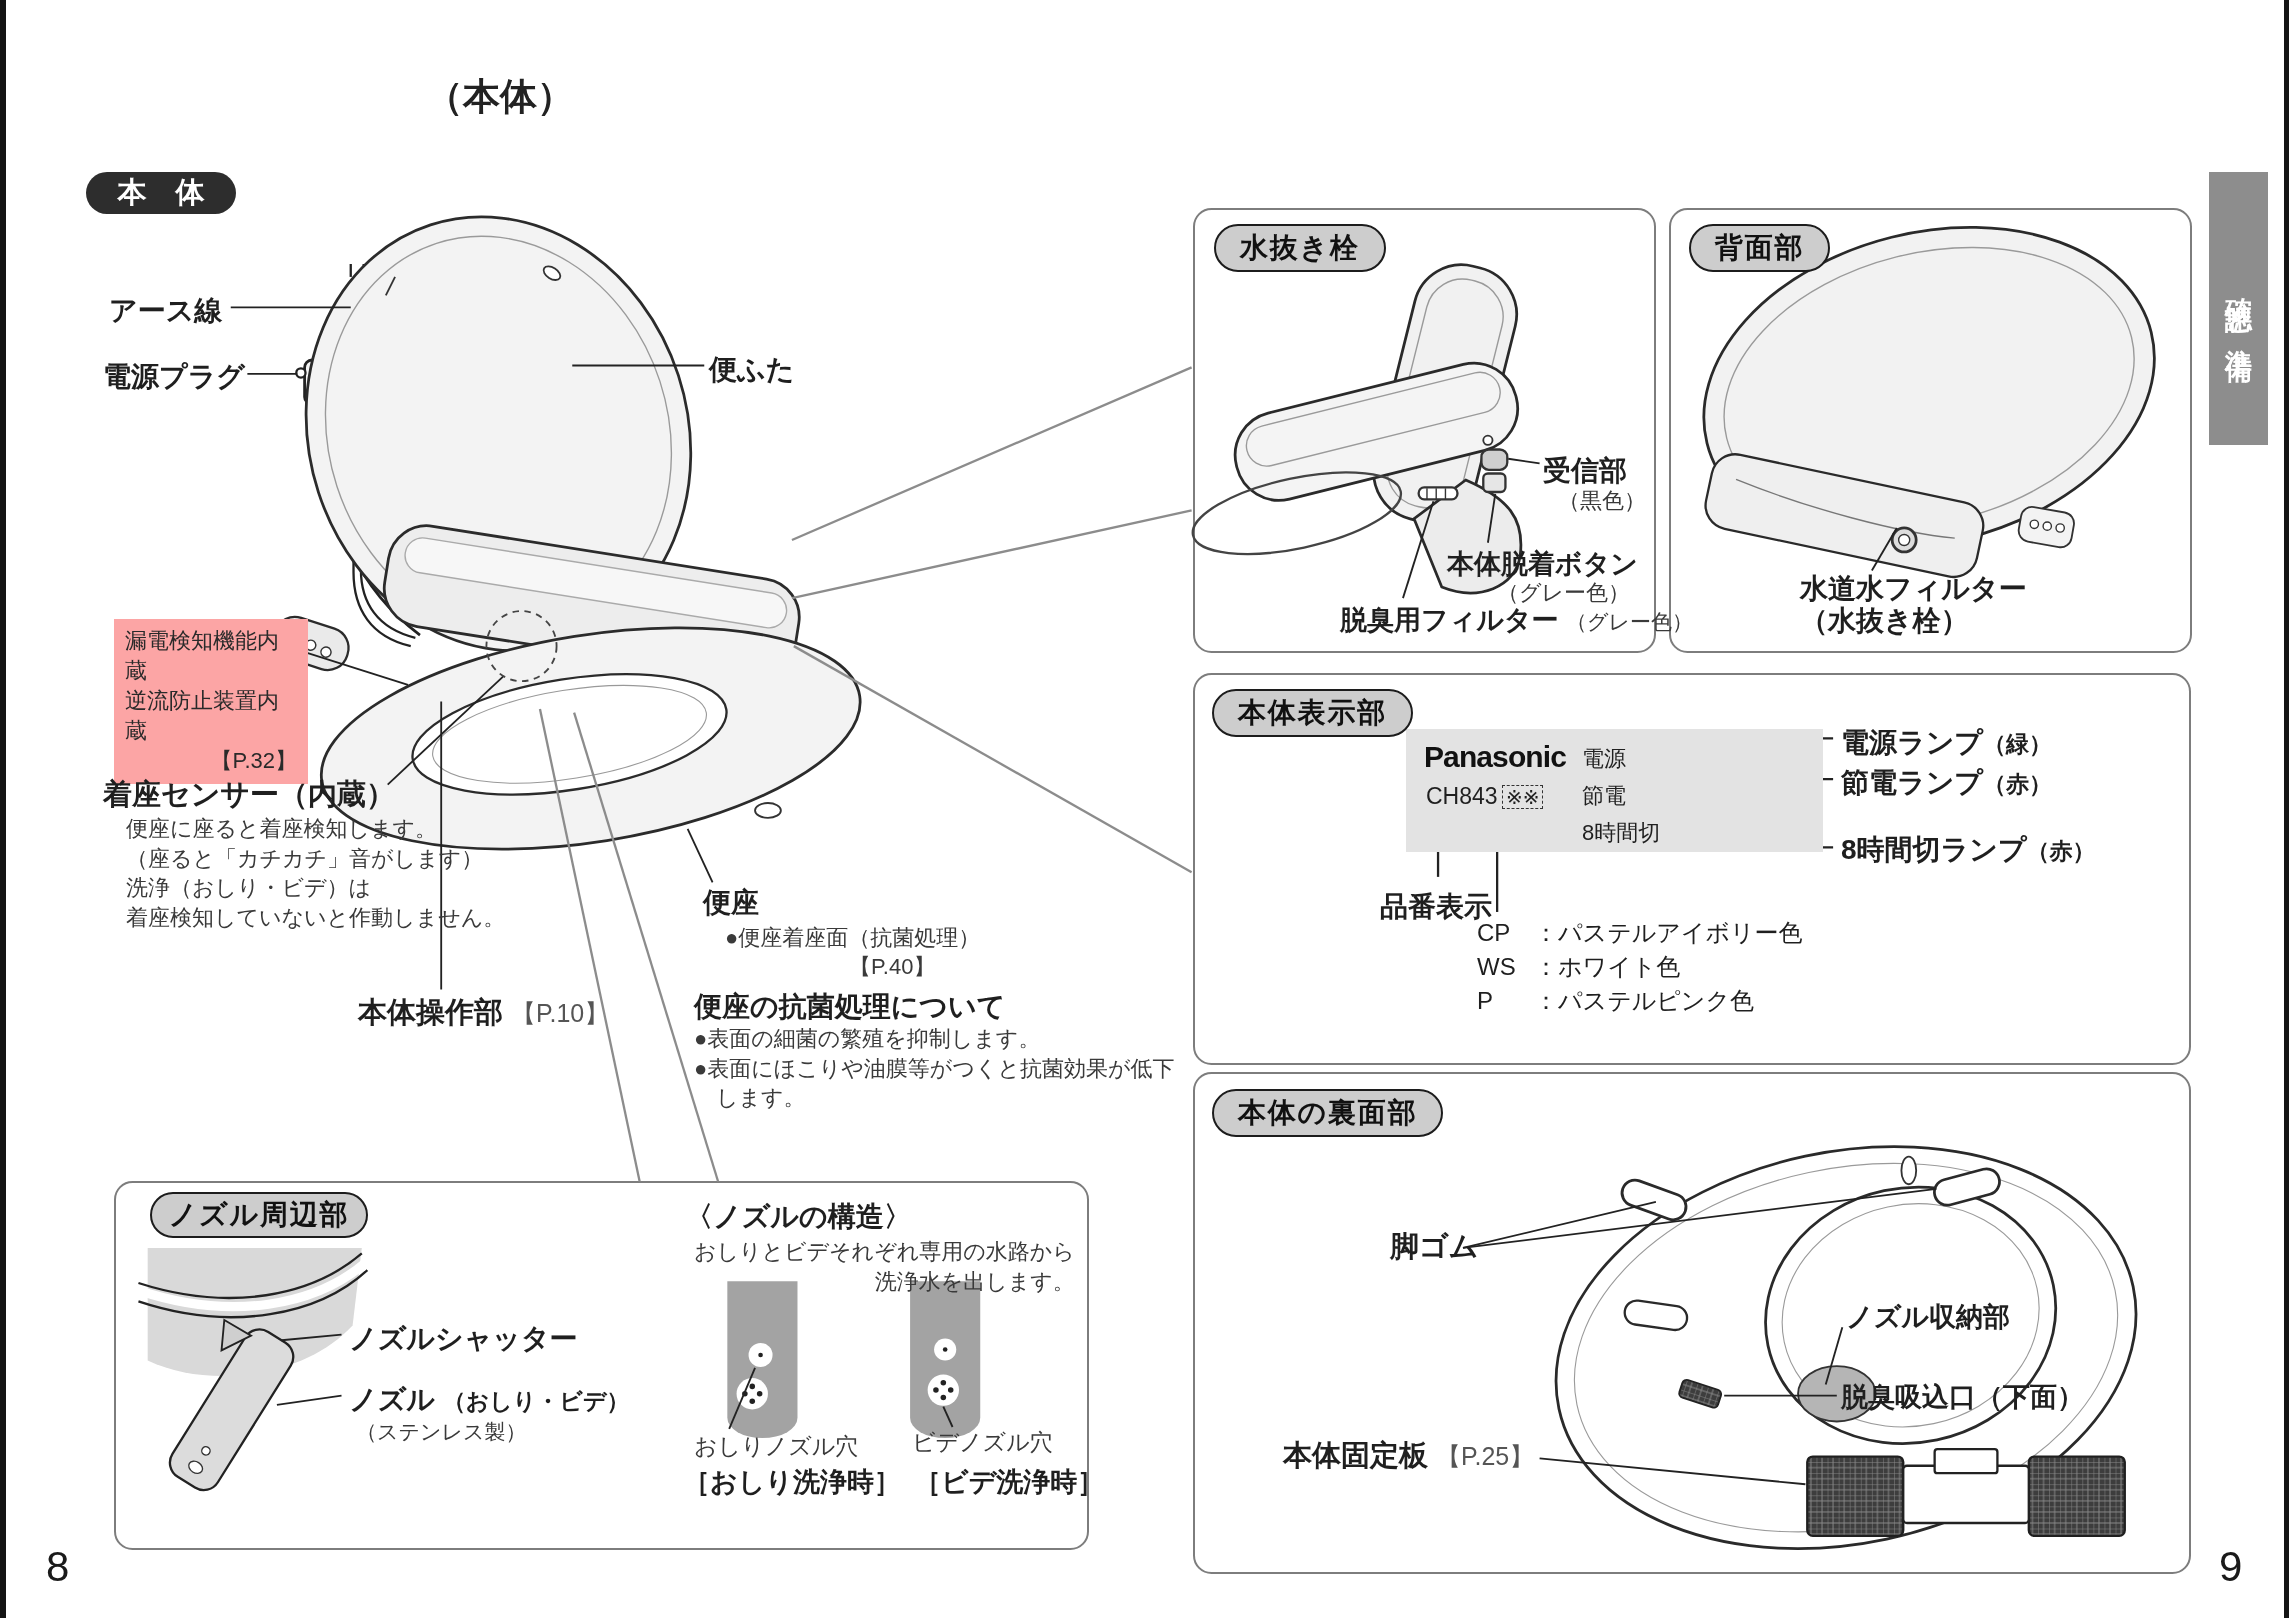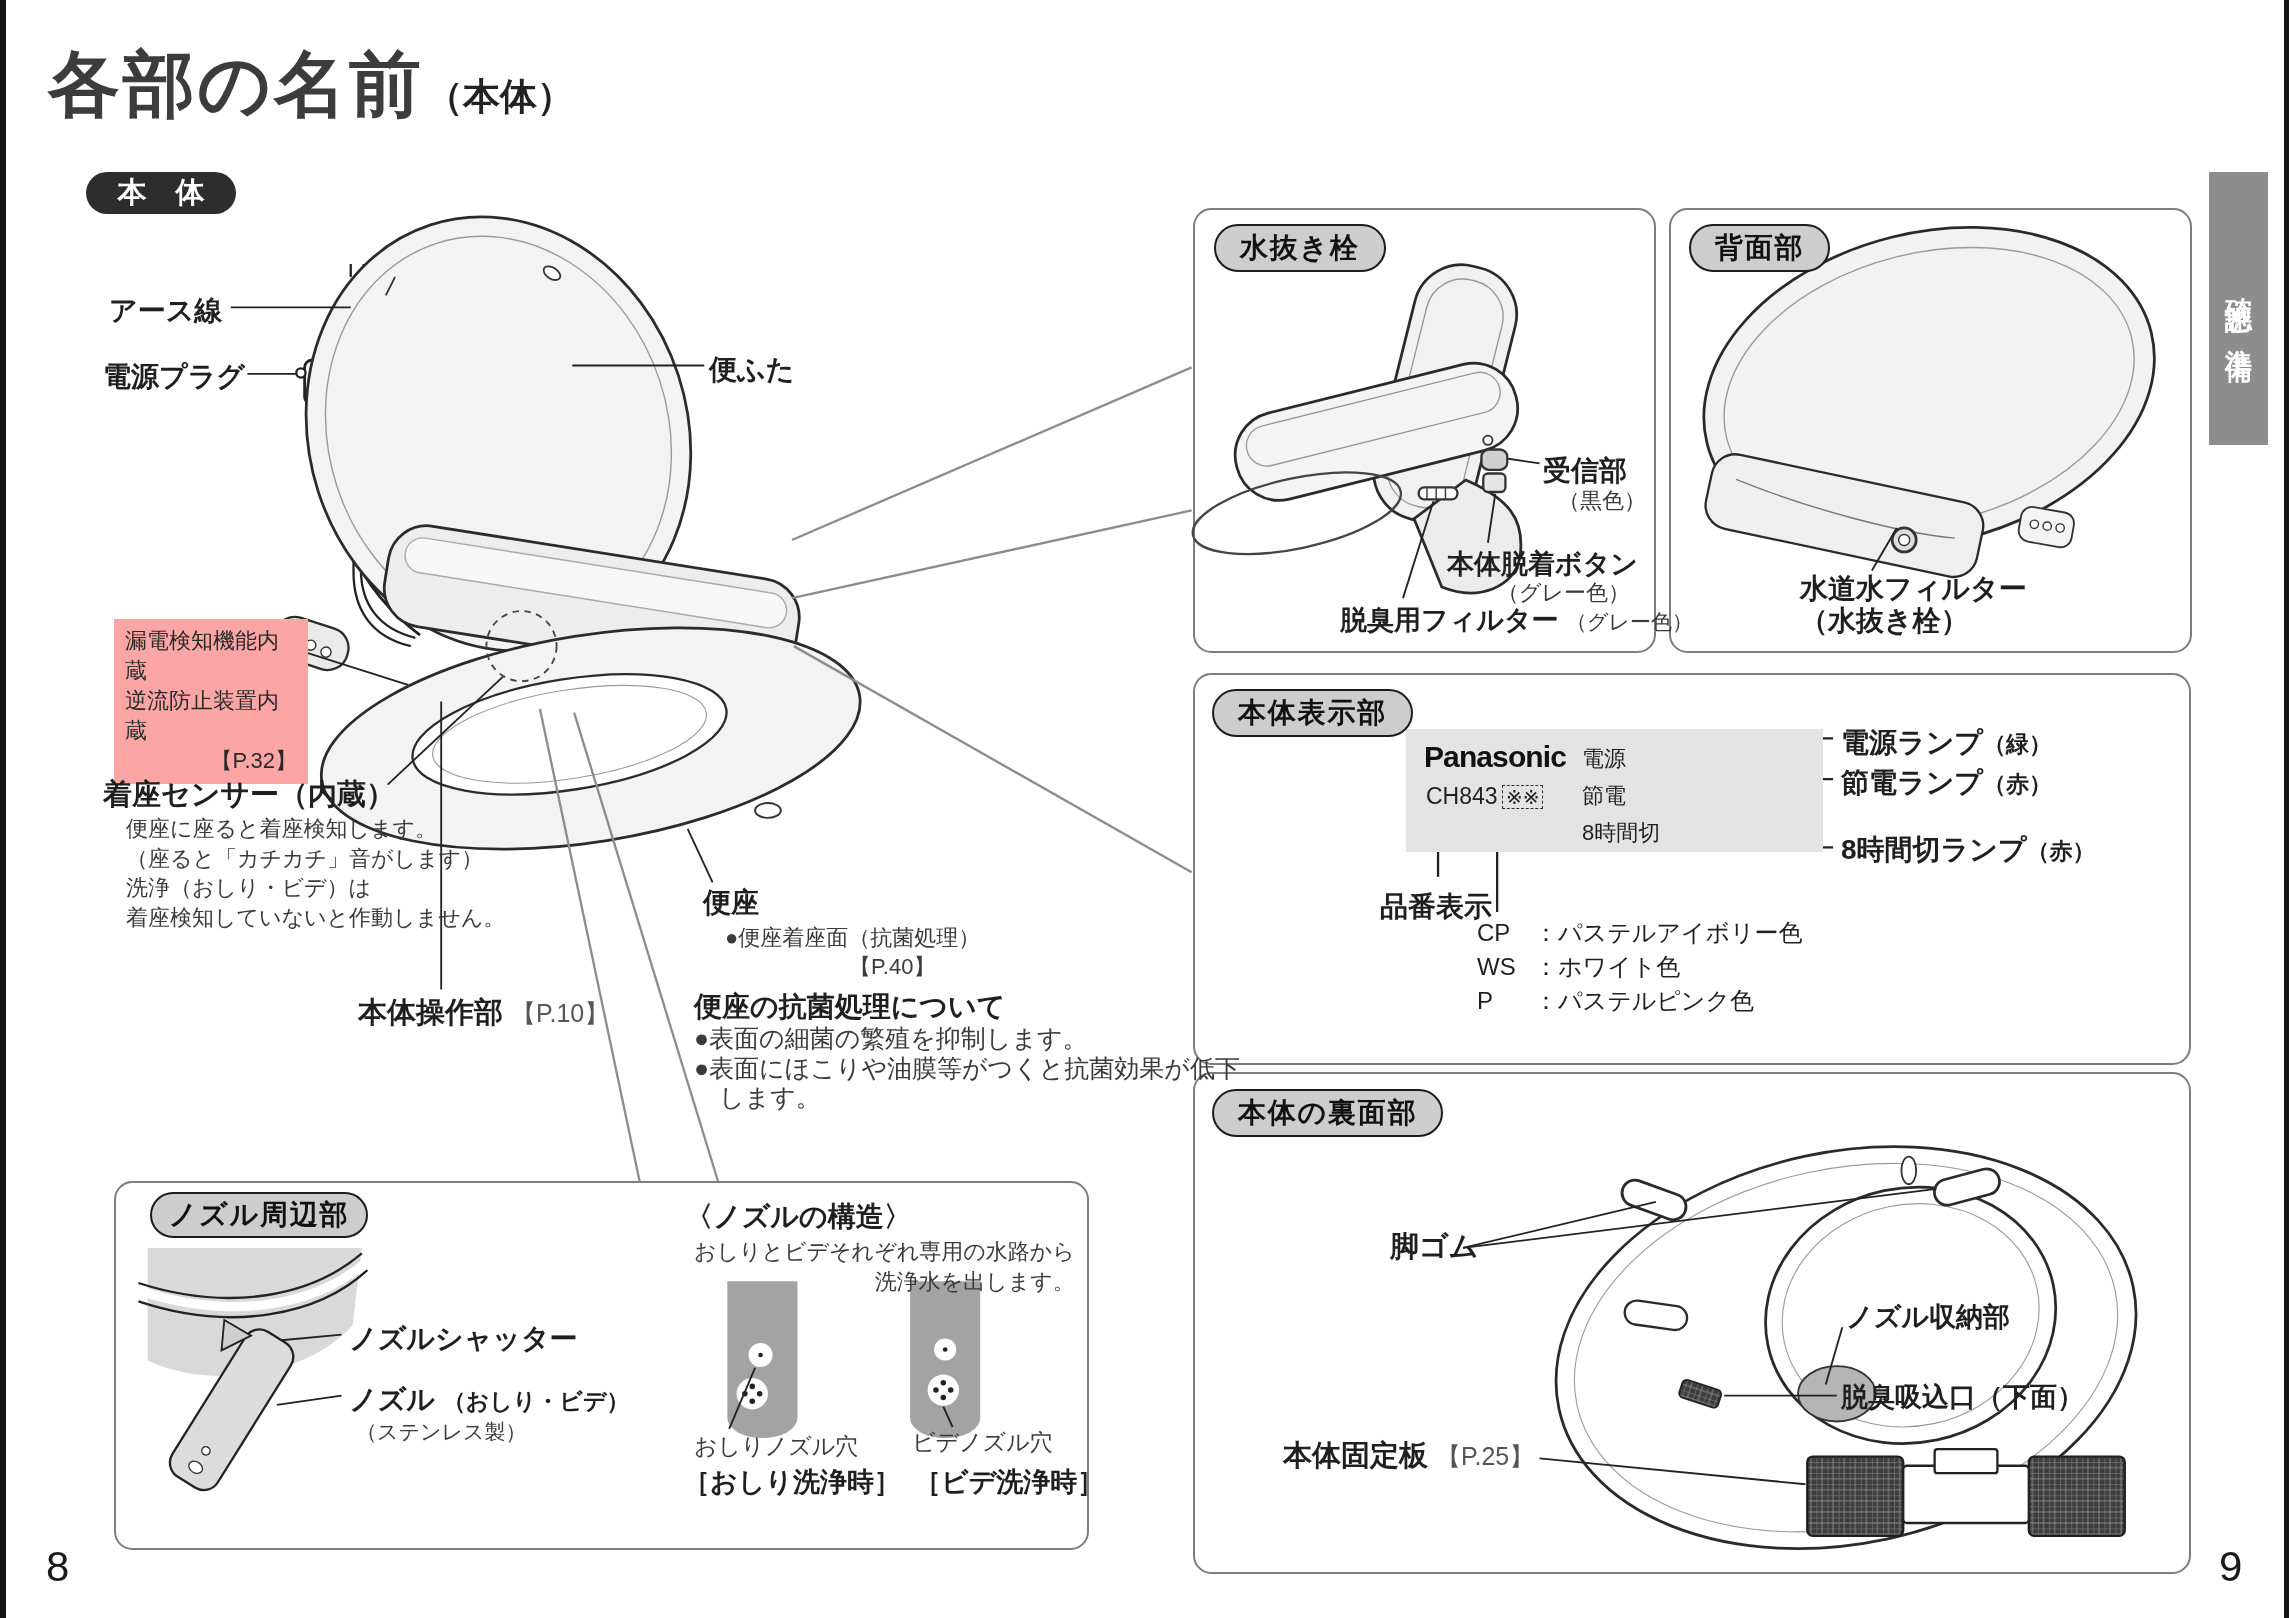--- a/index.html
+++ b/index.html
@@ -24,21 +24,20 @@
   .lh32 div{line-height:29.5px;}
 </style>
 </head>
 <body>
 
 <div id="page">
 
   <div class="edge" style="left:0;"></div>
   <div class="edge" style="left:2284px;"></div>
 
-  <div class="txt" style="left:48px;top:37px;font-size:72px;font-weight:bold;color:#3c3c3c;letter-spacing:2.8px;">各部の名前</div>
   <div class="txt" style="left:426px;top:72px;font-size:37px;font-weight:bold;color:#222;">（本体）</div>
 
   <div class="abs" style="left:86px;top:172px;width:150px;height:42px;background:#2d2d2d;border-radius:22px;
        display:flex;align-items:center;justify-content:center;color:#fff;font-size:29px;font-weight:bold;z-index:3;">本　体</div>
 
   <div class="sidetab" style="left:2209px;top:172px;width:59px;height:273px;">確認と準備</div>
 
   <div class="txt" style="left:46px;top:1543px;font-size:42px;color:#1a1a1a;">8</div>
   <div class="txt" style="left:2219px;top:1543px;font-size:42px;color:#1a1a1a;">9</div>
 
@@ -263,21 +262,21 @@
   <div class="txt" style="left:358px;top:993px;font-size:29px;">
     <span class="b">本体操作部</span>
     <span style="font-size:25px;color:#555;">【P.10】</span>
   </div>
 
   <div class="txt b" style="left:703px;top:884px;font-size:28px;">便座</div>
   <div class="txt" style="left:725px;top:923px;font-size:22px;color:#3a3a3a;">●便座着座面（抗菌処理）</div>
   <div class="txt" style="left:849px;top:952px;font-size:22px;color:#3a3a3a;">【P.40】</div>
 
   <div class="txt b" style="left:694px;top:988px;font-size:28px;">便座の抗菌処理について</div>
-  <div class="txt lh32" style="left:694px;top:1024px;font-size:25px;color:#3a3a3a;">
+  <div class="txt lh32" style="left:694px;top:1024px;font-size:22px;color:#3a3a3a;">
     <div>●表面の細菌の繁殖を抑制します。</div>
     <div>●表面にほこりや油膜等がつくと抗菌効果が低下</div>
     <div>　します。</div>
   </div>
 
   <div class="txt b" style="left:1543px;top:452px;font-size:28px;">受信部</div>
   <div class="txt" style="left:1558px;top:486px;font-size:22px;color:#3a3a3a;">（黒色）</div>
   <div class="txt b" style="left:1447px;top:546px;font-size:27px;">本体脱着ボタン</div>
   <div class="txt" style="left:1497px;top:578px;font-size:22px;color:#3a3a3a;">（グレー色）</div>
   <div class="txt" style="left:1340px;top:602px;font-size:27px;">

